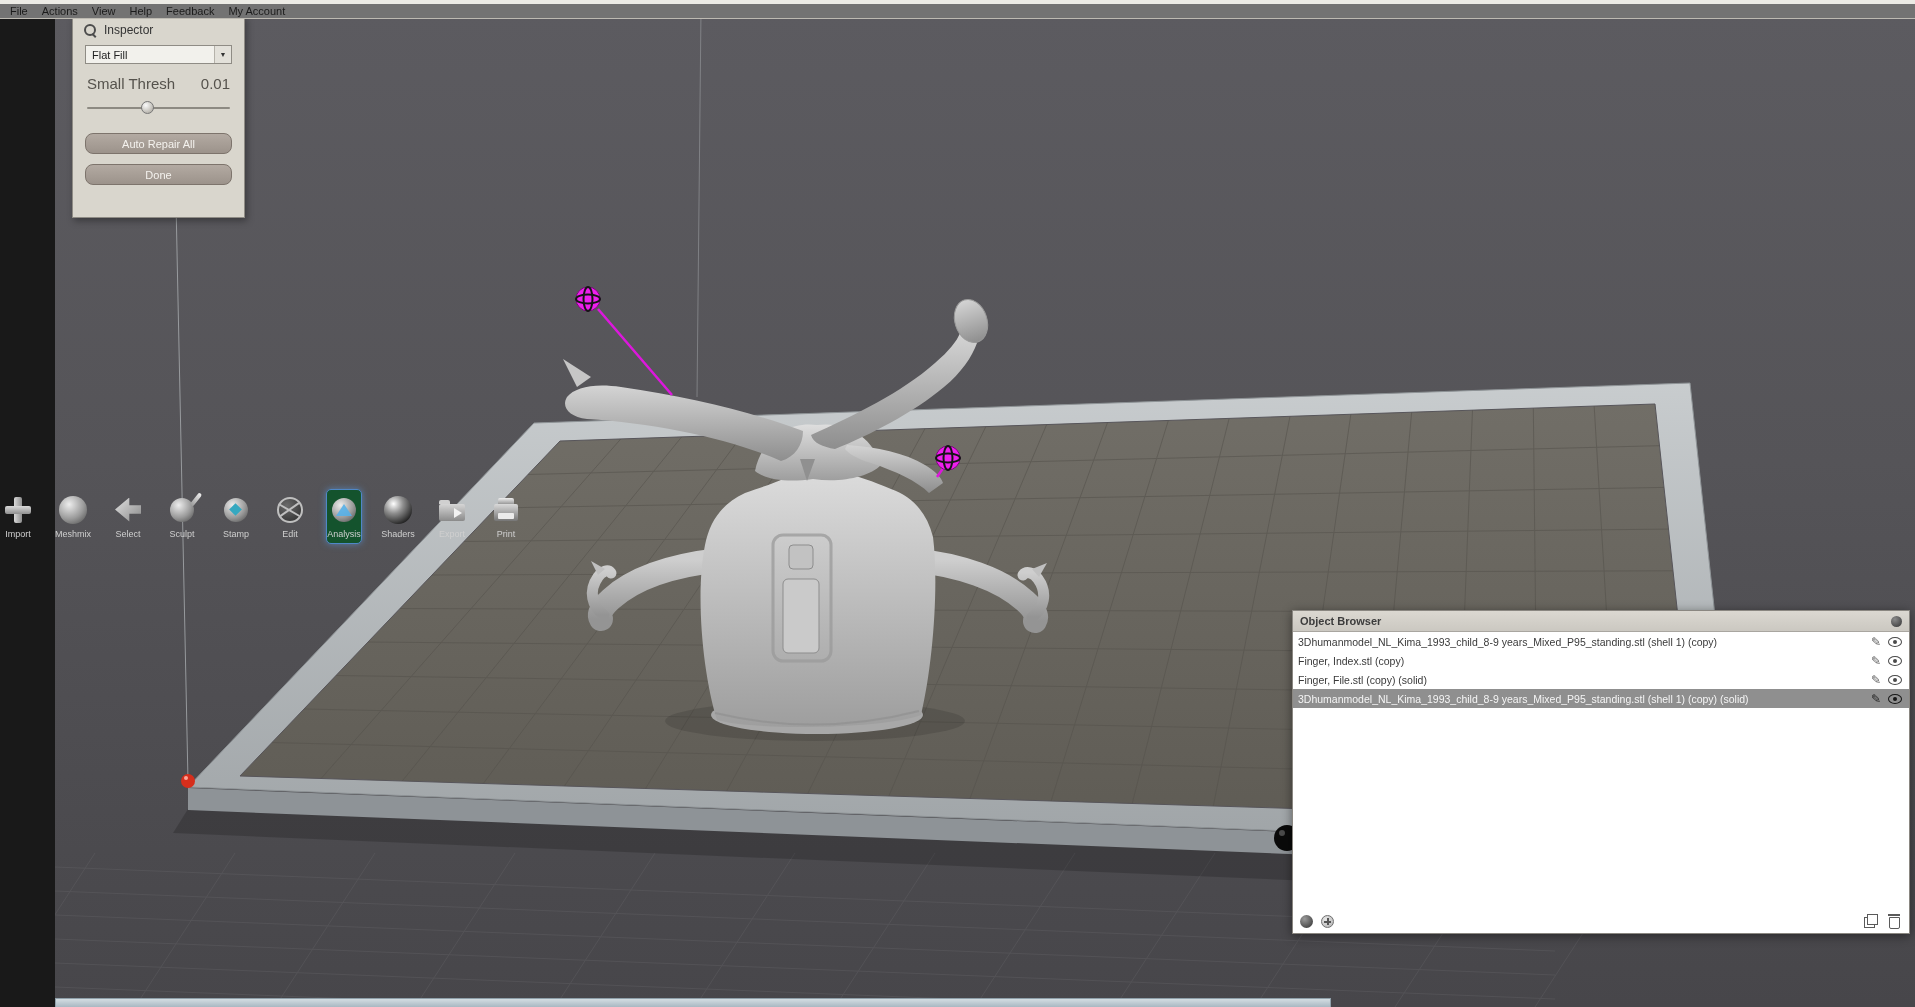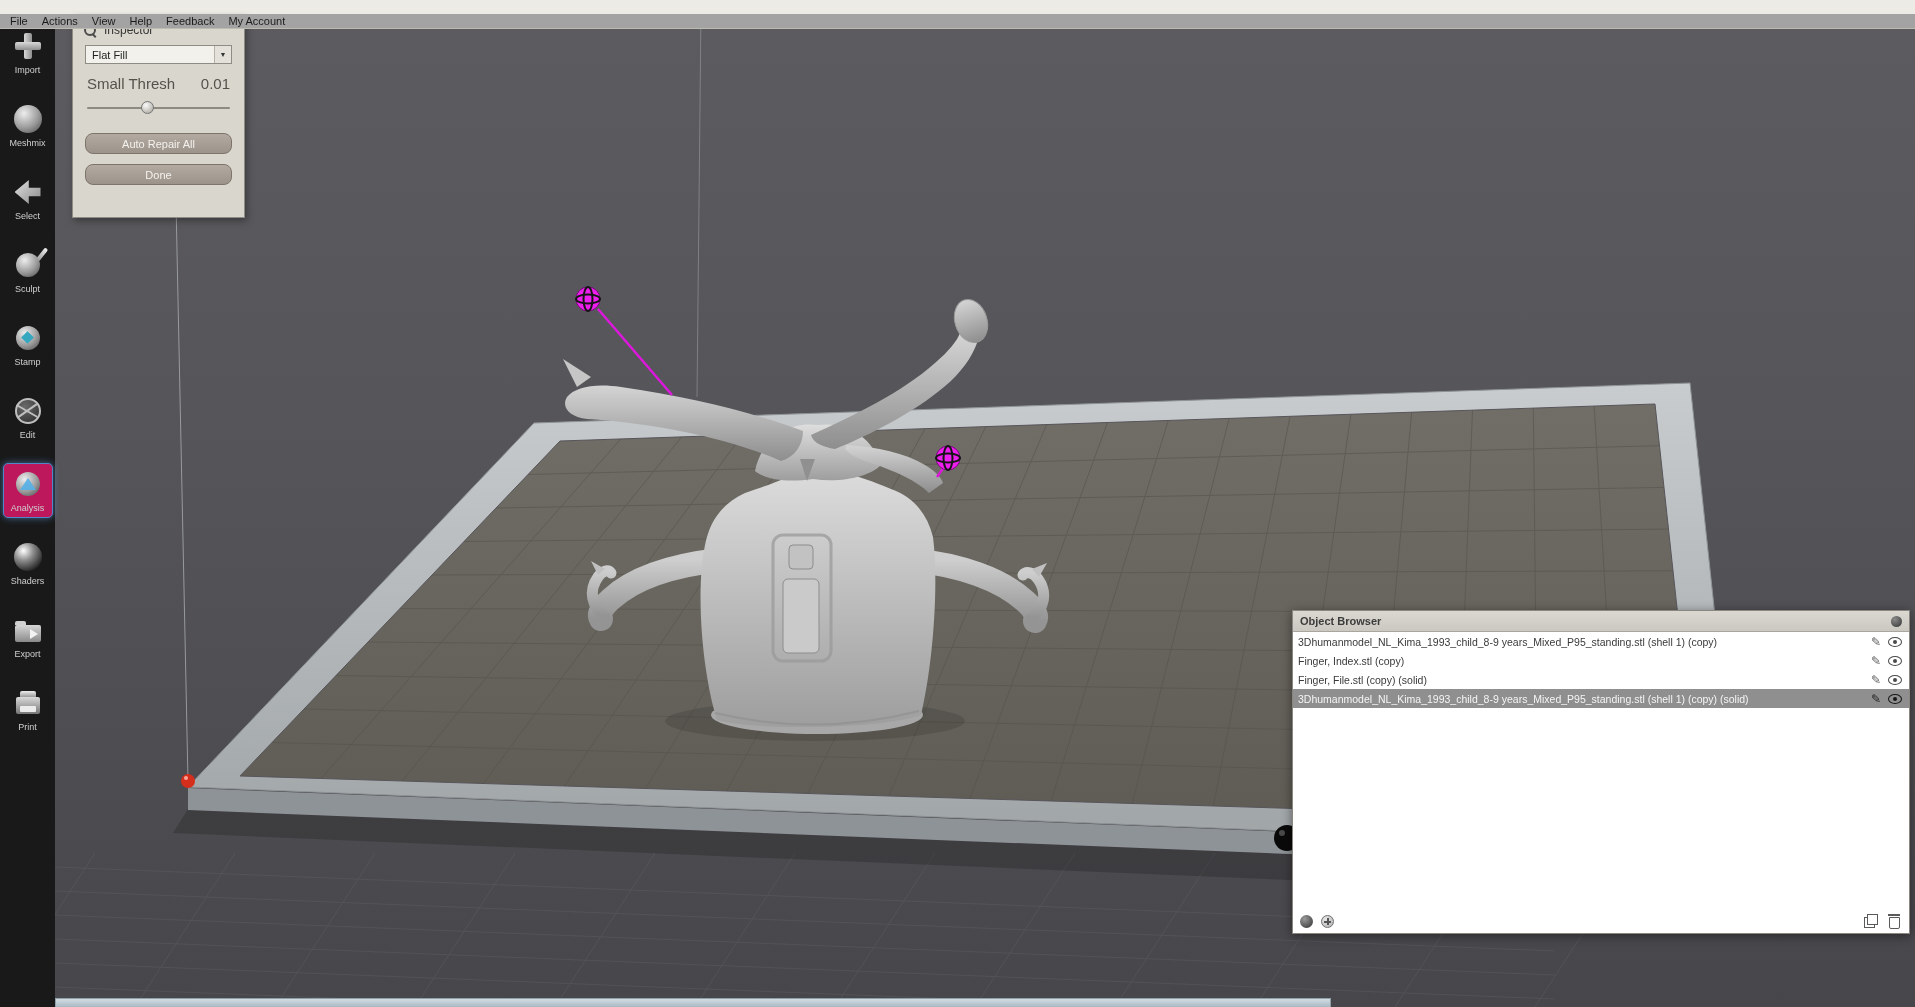--- a/index.html
+++ b/index.html
@@ -1,29 +1,29 @@
 <!DOCTYPE html>
 <html><head>
 <meta charset="utf-8">
 <style>
   * { margin:0; padding:0; box-sizing:border-box; }
   html,body { width:1915px; height:1007px; overflow:hidden; background:#ecebe5;
     font-family:"Liberation Sans", sans-serif; position:relative; }
 
   
-  .menubar { position:absolute; top:14px; left:0; width:100%; height:15px; background:#a3a3a3;
+  .menubar { position:absolute; top:4px; left:0; width:100%; height:15px; background:#737373;
     border-bottom:1px solid #bdbab2; display:flex; align-items:center; padding-left:6px; z-index:50; }
   .menu-item { font-size:11px; color:#1b1b1b; padding:0 10px 0 4px; cursor:default; line-height:14px; }
 
   
   .toolbar { position:absolute; left:0; top:15px; bottom:0; width:55px; background:#191919;
-    display:flex; flex-direction:column; align-items:center; padding-top:10px; gap:18px; z-index:40; }
+    display:flex; flex-direction:row; align-items:center; padding-top:10px; gap:18px; z-index:40; }
   .tool { width:50px; display:flex; flex-direction:column; align-items:center; gap:2px;
     padding:3px 0 4px; border:1px solid transparent; border-radius:5px; cursor:pointer; }
-  .tool.active { border-color:#4f87c7; background:#be185d; box-shadow:0 0 7px rgba(90,150,220,.65); }
+  .tool.active { border-color:#4f87c7; background:#14532d; box-shadow:0 0 7px rgba(90,150,220,.65); }
   .tlabel { font-size:9px; color:#cfcfcf; }
   .ticon { width:34px; height:34px; display:flex; align-items:center; justify-content:center; position:relative; }
 
   .i-import { width:26px; height:26px; position:relative; }
   .i-import::before { content:""; position:absolute; left:9px; top:0; width:8px; height:26px;
     background:linear-gradient(90deg,#d8d8d8,#8f8f8f); border-radius:2px; }
   .i-import::after { content:""; position:absolute; top:9px; left:0; width:26px; height:8px;
     background:linear-gradient(180deg,#d8d8d8,#8f8f8f); border-radius:2px; }
   .sphere { width:28px; height:28px; border-radius:50%; position:relative;
     background:radial-gradient(circle at 36% 30%, #ededed, #9a9a9a 55%, #4f4f4f 95%); }

